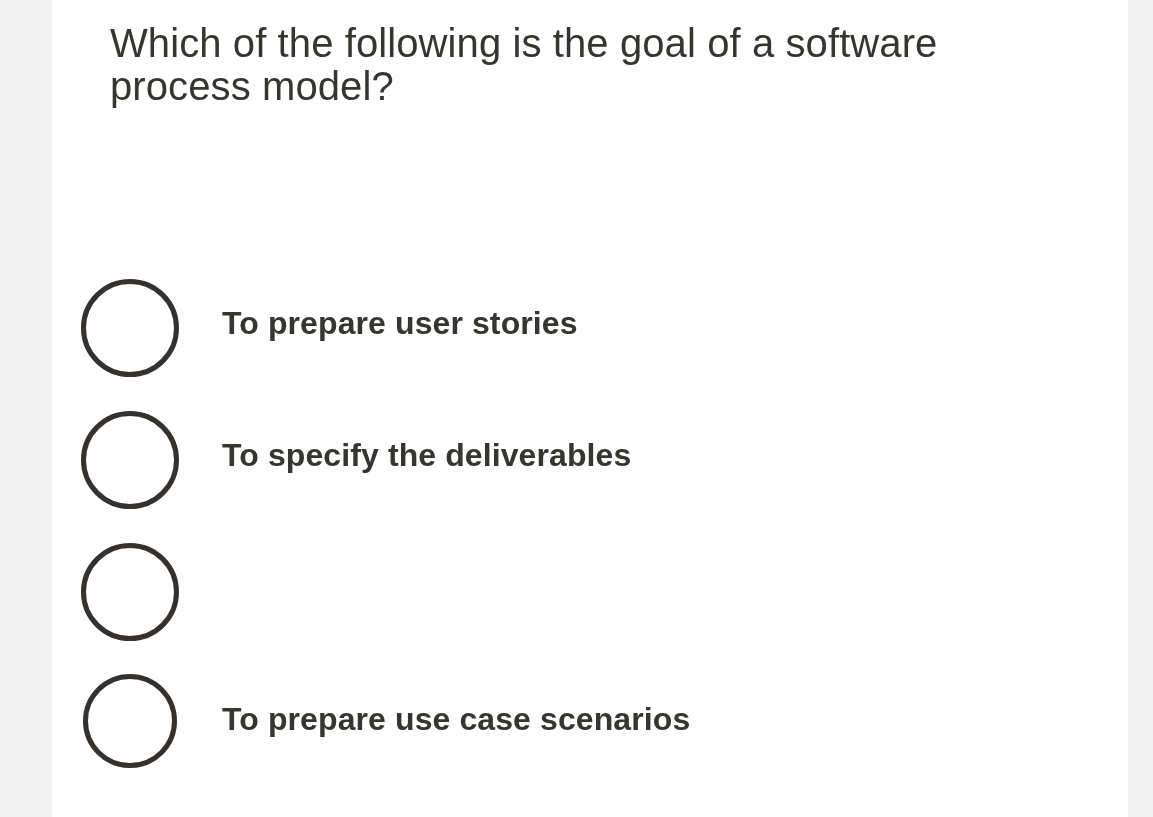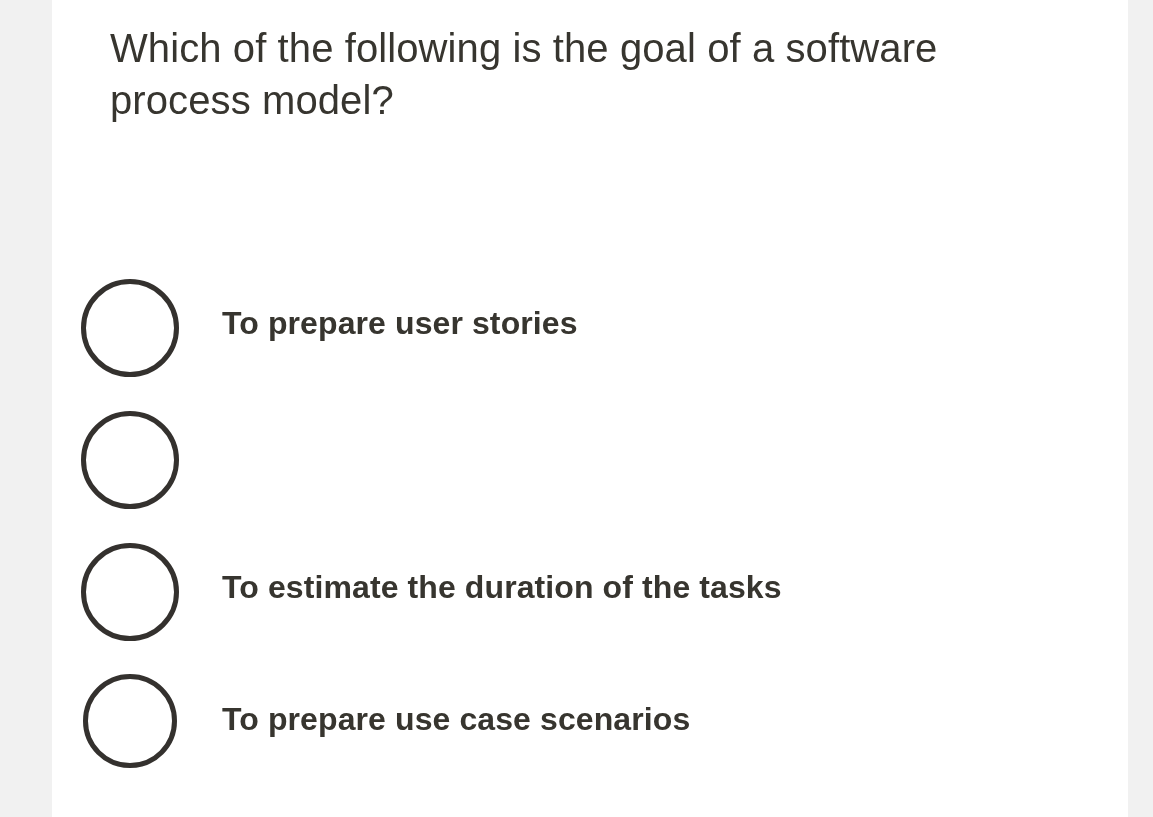--- a/index.html
+++ b/index.html
@@ -44,21 +44,21 @@
     bottom: 0;
   }
 
   
   .question-text {
     position: absolute;
     left: 58px;
     top: 22px;
     width: 900px;
     font-size: 40px;
-    line-height: 52px;
+    line-height: 43px;
     font-weight: 400;
     color: #37352f;
     letter-spacing: 0.1px;
   }
 
   
   .options-list {
     position: absolute;
     left: 0;
     top: 265px;
@@ -122,25 +122,25 @@
 
     <div class="options-list">
 
       <div class="option-row">
         <span class="radio-circle"></span>
         <span class="option-label">To prepare user stories</span>
       </div>
 
       <div class="option-row">
         <span class="radio-circle"></span>
+        <span class="option-label">To specify the deliverables</span>
       </div>
 
       <div class="option-row">
         <span class="radio-circle"></span>
-        <span class="option-label">To estimate the duration of the tasks</span>
       </div>
 
       <div class="option-row">
         <span class="radio-circle"></span>
         <span class="option-label">To prepare use case scenarios</span>
       </div>
 
     </div>
   </div>
 </div>

